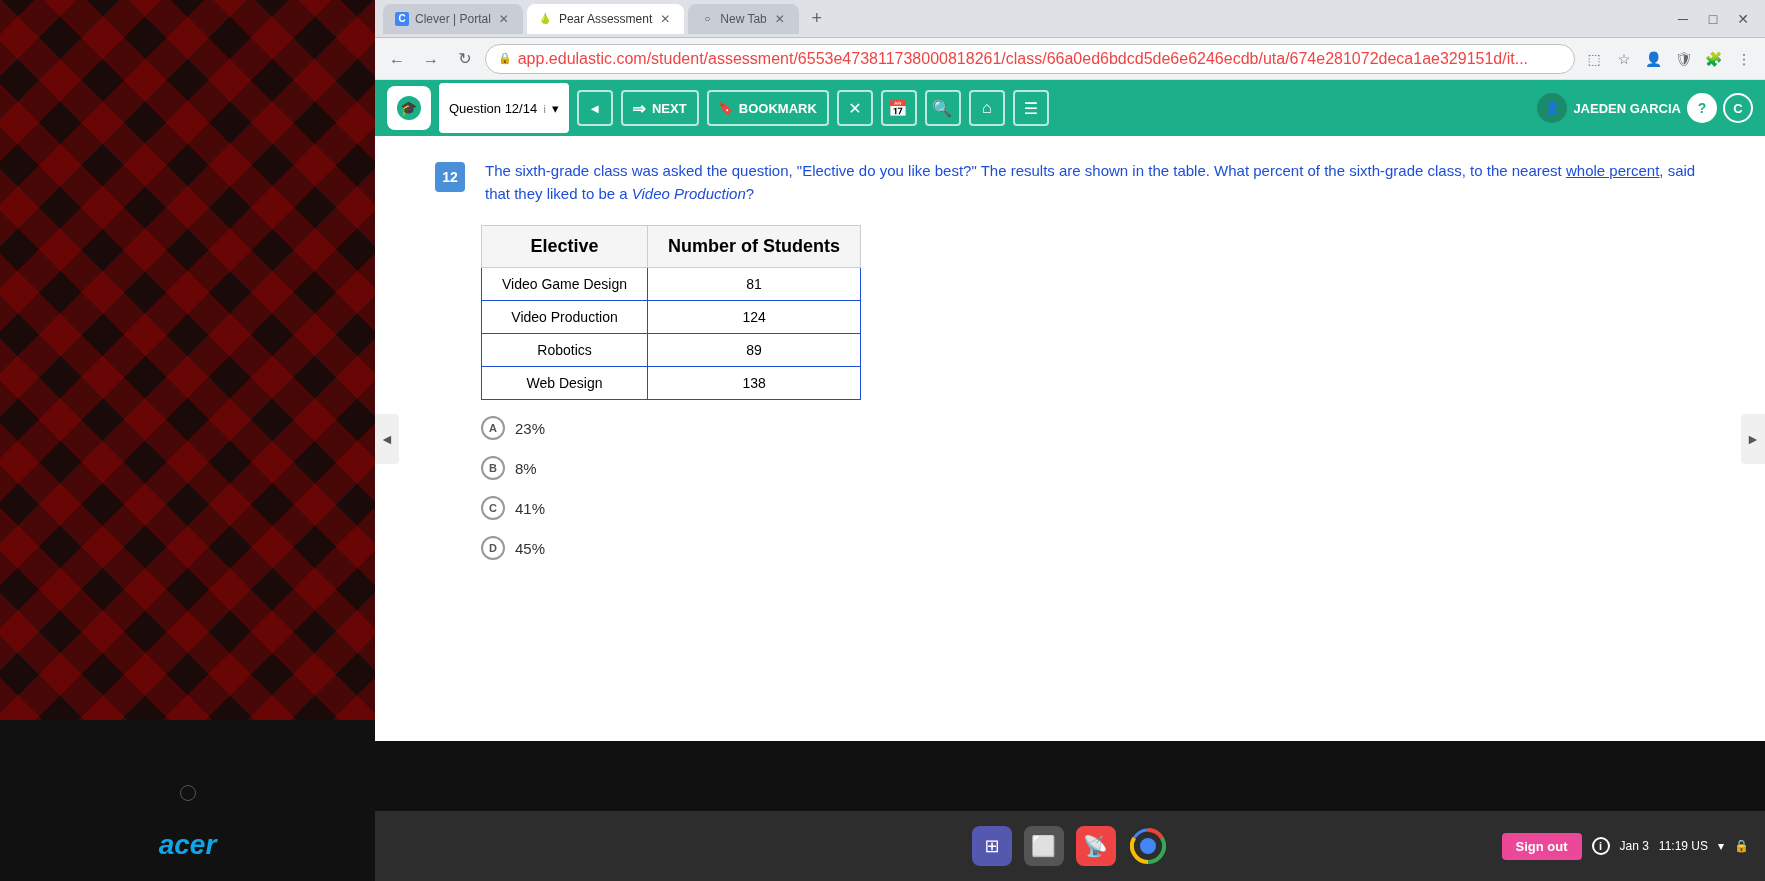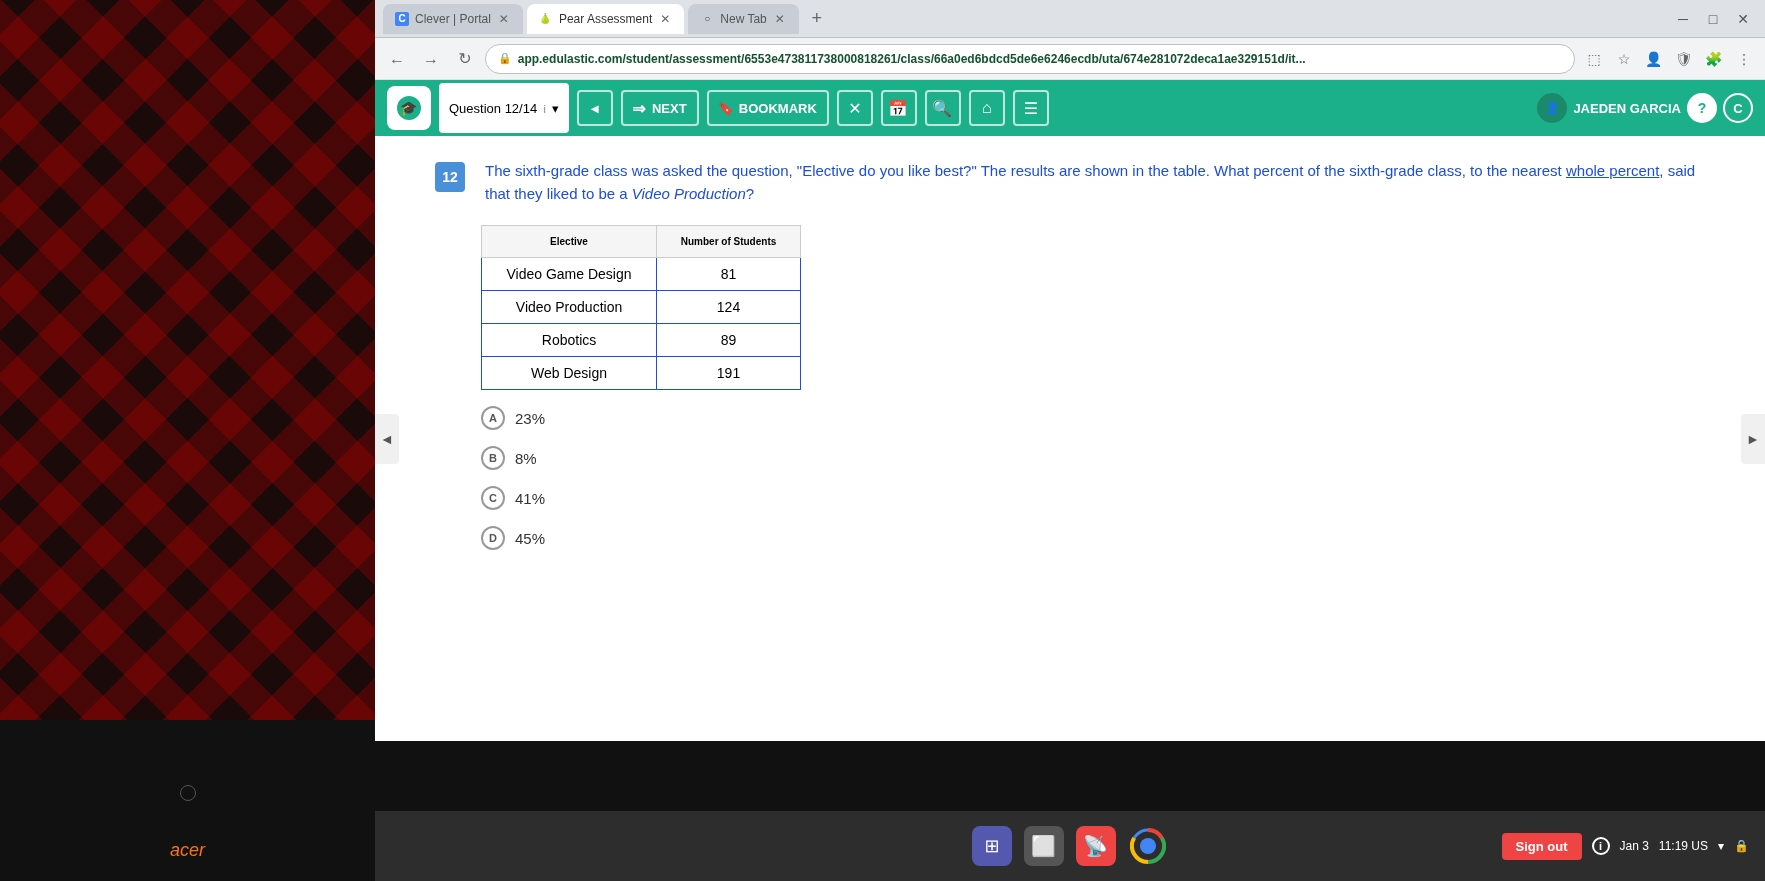--- a/index.html
+++ b/index.html
@@ -404,21 +404,21 @@
     .data-table {
       border-collapse: collapse;
       margin: 16px 0 16px 46px;
       min-width: 320px;
     }
 
     .data-table th {
       background: #f5f5f5;
       border: 1px solid #ccc;
       padding: 10px 20px;
-      font-size: 10px;
+      font-size: 18px;
       font-weight: bold;
     }
 
     .data-table td {
       border: 1px solid #1d4ed8;
       padding: 8px 20px;
       font-size: 14px;
       text-align: center;
     }
 
@@ -492,21 +492,21 @@
       position: absolute;
       right: 16px;
       display: flex;
       align-items: center;
       gap: 10px;
       color: #fff;
       font-size: 12px;
     }
 
     .sign-out-btn {
-      background: #ef4444;
+      background: #ec4899;
       color: #fff;
       border: none;
       border-radius: 4px;
       padding: 6px 14px;
       font-size: 13px;
       font-weight: bold;
       cursor: pointer;
     }
 
     .taskbar-info {
@@ -530,24 +530,24 @@
       width: 375px;
       height: 140px;
       background: #111;
       display: flex;
       align-items: flex-end;
       justify-content: center;
       padding-bottom: 20px;
     }
 
     .acer-logo {
-      font-size: 18px;
-      color: #f97316;
+      font-size: 28px;
+      color: #0ea5e9;
       font-style: italic;
-      font-weight: normal;
+      font-weight: bold;
     }
 
     
     .home-circle {
       position: absolute;
       bottom: 80px;
       left: 50%;
       transform: translateX(-50%);
       width: 16px;
       height: 16px;
@@ -586,21 +586,21 @@
       <div class="win-btn">✕</div>
     </div>
   </div>
 
   <div class="address-bar">
     <div class="nav-btn">←</div>
     <div class="nav-btn">→</div>
     <div class="nav-btn">↻</div>
     <div class="url-bar">
       <span style="font-size:11px; color:#666;">🔒</span>
-      <span style="font-size:12px; color:#14532d; overflow:hidden; text-overflow:ellipsis; white-space:nowrap;font-weight:bold;">app.edulastic.com/student/assessment/6553e473811738000818261/class/66a0ed6bdcd5de6e6246ecdb/uta/674e281072deca1ae329151d/it...</span>
+      <span style="font-size:16px; color:#ef4444; overflow:hidden; text-overflow:ellipsis; white-space:nowrap;">app.edulastic.com/student/assessment/6553e473811738000818261/class/66a0ed6bdcd5de6e6246ecdb/uta/674e281072deca1ae329151d/it...</span>
     </div>
     <div class="url-icons">
       <div class="url-icon-btn">⬚</div>
       <div class="url-icon-btn">☆</div>
       <div class="url-icon-btn">👤</div>
       <div class="url-icon-btn">🛡</div>
       <div class="url-icon-btn">🧩</div>
       <div class="url-icon-btn">⋮</div>
     </div>
   </div>
@@ -695,21 +695,21 @@
             <tr>
       <td>Video Production</td>
       <td>124</td>
     </tr>
             <tr>
       <td>Robotics</td>
       <td>89</td>
     </tr>
             <tr>
       <td>Web Design</td>
-      <td>191</td>
+      <td>138</td>
     </tr>
           </tbody>
       </table>
 
       <div class="answer-choices">
 
       <div class="answer-choice">
       <div class="choice-circle">A</div>
       <span>23%</span>
     </div>

